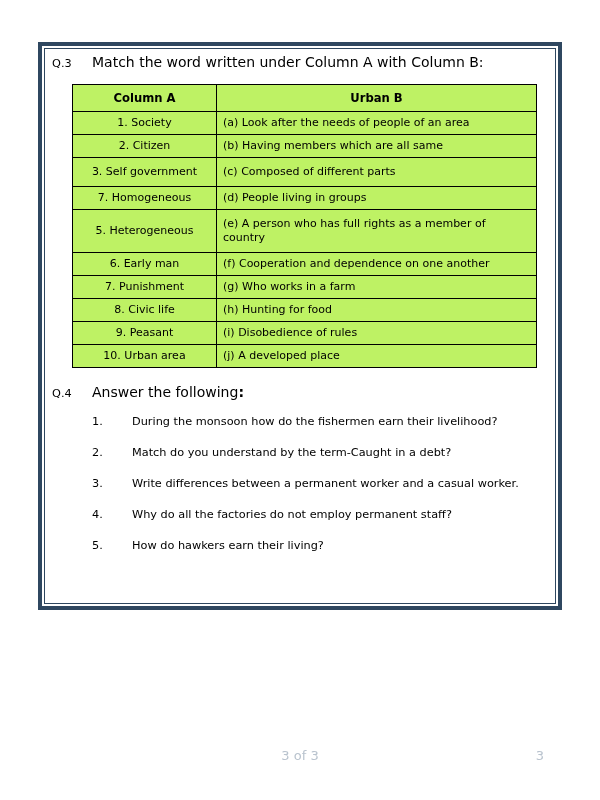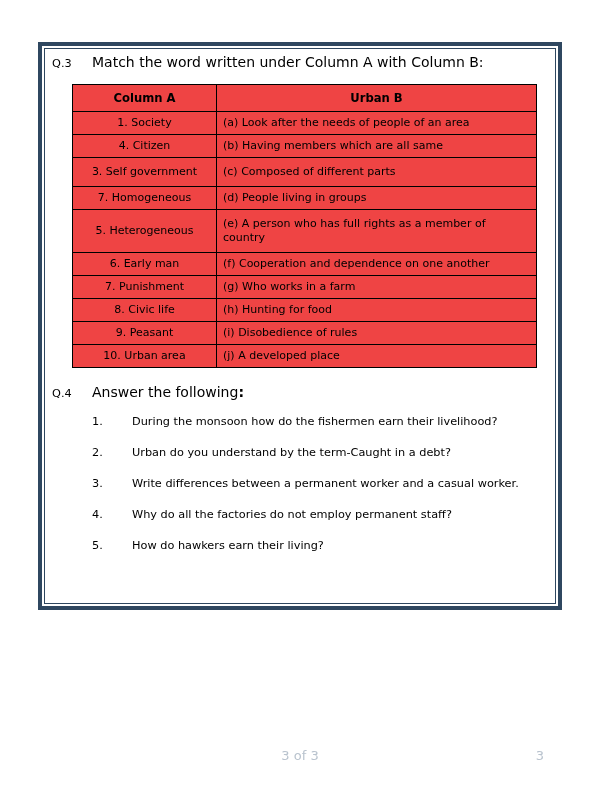--- a/index.html
+++ b/index.html
@@ -62,21 +62,21 @@
   }
   .q-text { font-size: 14px; }
   .q-text .bold-colon { font-weight: bold; }
 
   
   table.match-table {
     border-collapse: collapse;
     table-layout: fixed;
     margin: 12px 0 0 20px;
     width: 464px;
-    background: #ef4444;
+    background: #bef264;
   }
   table.match-table td,
   table.match-table th {
     border: 1px solid #000000;
     font-size: 11px;
     line-height: 14px;
     padding: 4px 6px;
     vertical-align: middle;
     font-weight: normal;
   }
@@ -167,21 +167,21 @@
           <th>Column A</th>
           <th>Urban B</th>
         </tr>
       </thead>
       <tbody>
         <tr>
           <td class="cell-a">1. Society</td>
           <td class="cell-b">(a) Look after the needs of people of an area</td>
         </tr>
         <tr>
-          <td class="cell-a">4. Citizen</td>
+          <td class="cell-a">2. Citizen</td>
           <td class="cell-b">(b) Having members which are all same</td>
         </tr>
         <tr class="tall">
           <td class="cell-a">3. Self government</td>
           <td class="cell-b">(c) Composed of different parts</td>
         </tr>
         <tr>
           <td class="cell-a">7. Homogeneous</td>
           <td class="cell-b">(d) People living in groups</td>
         </tr>
@@ -218,21 +218,21 @@
         <span class="q-text"><span>Answer the following</span><span class="bold-colon">:</span></span>
       </div>
 
       <ol id="q4-list">
         <li>
           <span class="qn-num">1.</span>
           <span class="qn-text">During the monsoon how do the fishermen earn their livelihood?</span>
         </li>
         <li>
           <span class="qn-num">2.</span>
-          <span class="qn-text">Urban do you understand by the term-Caught in a debt?</span>
+          <span class="qn-text">Match do you understand by the term-Caught in a debt?</span>
         </li>
         <li>
           <span class="qn-num">3.</span>
           <span class="qn-text">Write differences between a permanent worker and a casual worker.</span>
         </li>
         <li>
           <span class="qn-num">4.</span>
           <span class="qn-text">Why do all the factories do not employ permanent staff?</span>
         </li>
         <li>

